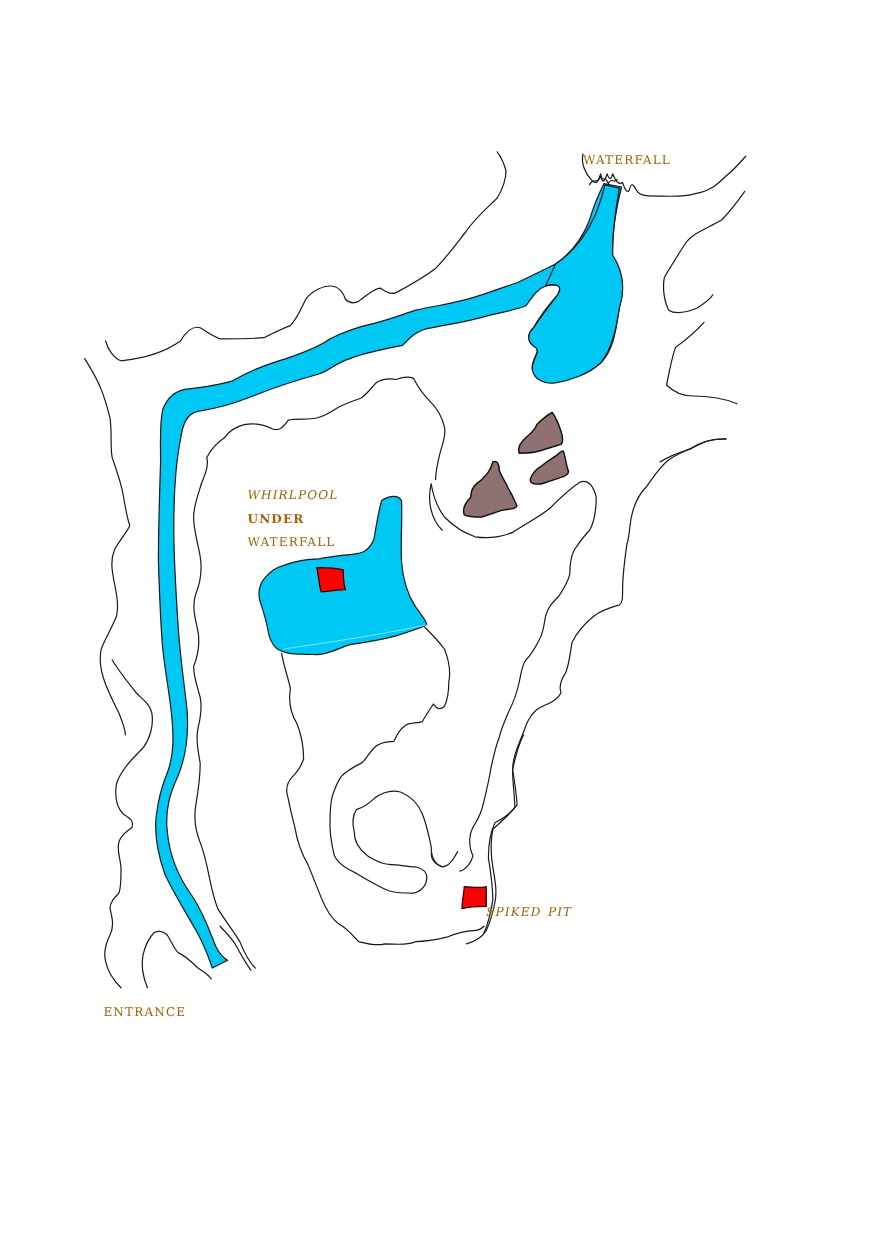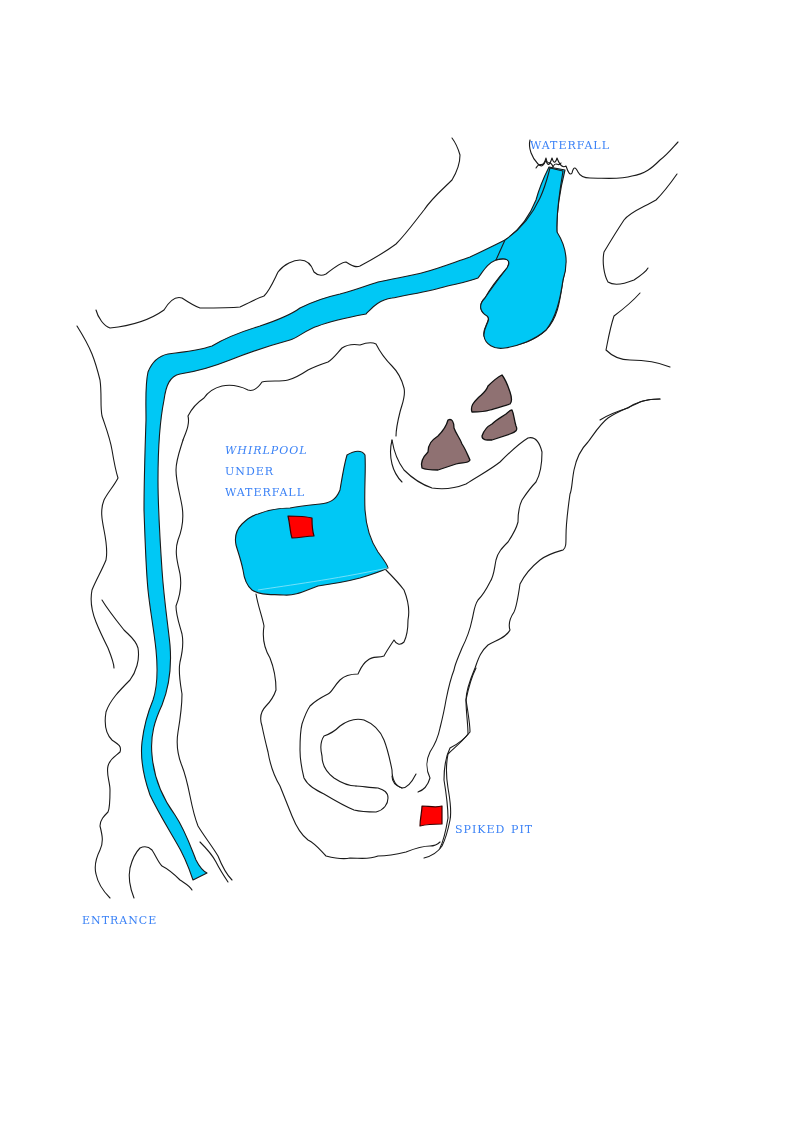--- a/index.html
+++ b/index.html
@@ -2,21 +2,21 @@
 <html><head>
 <meta charset="utf-8">
 <style>
   html, body { margin: 0; padding: 0; background: #ffffff; }
   body { width: 794px; height: 1123px; position: relative; overflow: hidden; font-family: "DejaVu Serif", serif; }
   #map { position: absolute; left: 0; top: 0; width: 794px; height: 1123px; }
   .wall { fill: none; stroke: #1a1a1a; stroke-width: 1.1; stroke-linejoin: round; stroke-linecap: round; }
   .water { stroke: #1a1a1a; stroke-width: 1.1; stroke-linejoin: round; }
   .rock { stroke: #111111; stroke-width: 1.3; stroke-linejoin: round; }
   .trap { stroke: #3a0000; stroke-width: 1.2; stroke-linejoin: round; }
-  .label { position: absolute; font-family: "DejaVu Serif", serif; font-size: 15px; color: #3b82f6; letter-spacing: 1px; font-variant: small-caps; text-transform: lowercase; line-height: 21px; white-space: nowrap; }
+  .label { position: absolute; font-family: "DejaVu Serif", serif; font-size: 15px; color: #a16207; letter-spacing: 1px; font-variant: small-caps; text-transform: lowercase; line-height: 21px; white-space: nowrap; }
 </style>
 </head>
 <body>
 
 <svg id="map" viewBox="0 0 794 1123" xmlns="http://www.w3.org/2000/svg">
 
   <path class="water" fill="#00c8f5" d="M549,167 L565,170 C560,190 556,215 557,235 C566,248 568,262 563,280 C560,300 558,318 546,330
        C535,340 520,345 508,346 C498,348 487,344 484,336 C482,327 492,320 487,315 C480,312 478,305 485,298
        C492,285 500,276 507,268 C512,258 506,258 496,260 C488,263 484,270 478,278 C468,282 455,284 440,288
        C425,292 408,295 392,298 C378,300 372,308 366,314 C345,318 328,322 318,326 C305,330 298,338 290,340
@@ -124,16 +124,16 @@
        C486,440 482,440 482,436 C484,430 488,426 492,424 C496,420 500,418 506,414 C508,412 510,410 512,410 Z"></path>
 
   <path class="trap" fill="#ff0000" d="M288,516 C296,516 304,516 312,518 C312,524 312,530 314,536 C306,536 300,538 292,538
        C290,532 290,524 288,516 Z"></path>
   <path class="trap" fill="#ff0000" d="M422,806 C428,806 436,808 442,806 C442,812 442,820 442,824 C436,824 428,824 420,826
        C420,818 422,812 422,806 Z"></path>
 </svg>
 
 <div class="label" style="left:530px; top:134px;">waterfall</div>
 <div class="label" style="left:225px; top:439px;font-style:italic;">whirlpool</div>
-<div class="label" style="left:225px; top:460px;">under</div>
+<div class="label" style="left:225px; top:460px;font-weight:bold;">under</div>
 <div class="label" style="left:225px; top:481px;">waterfall</div>
-<div class="label" style="left:455px; top:818px;">spiked pit</div>
-<div class="label" style="left:82px; top:909px;">entrance</div>
+<div class="label" style="left:442px; top:818px;font-style:italic;">spiked pit</div>
+<div class="label" style="left:94px; top:909px;">entrance</div>
 
 </body></html>

